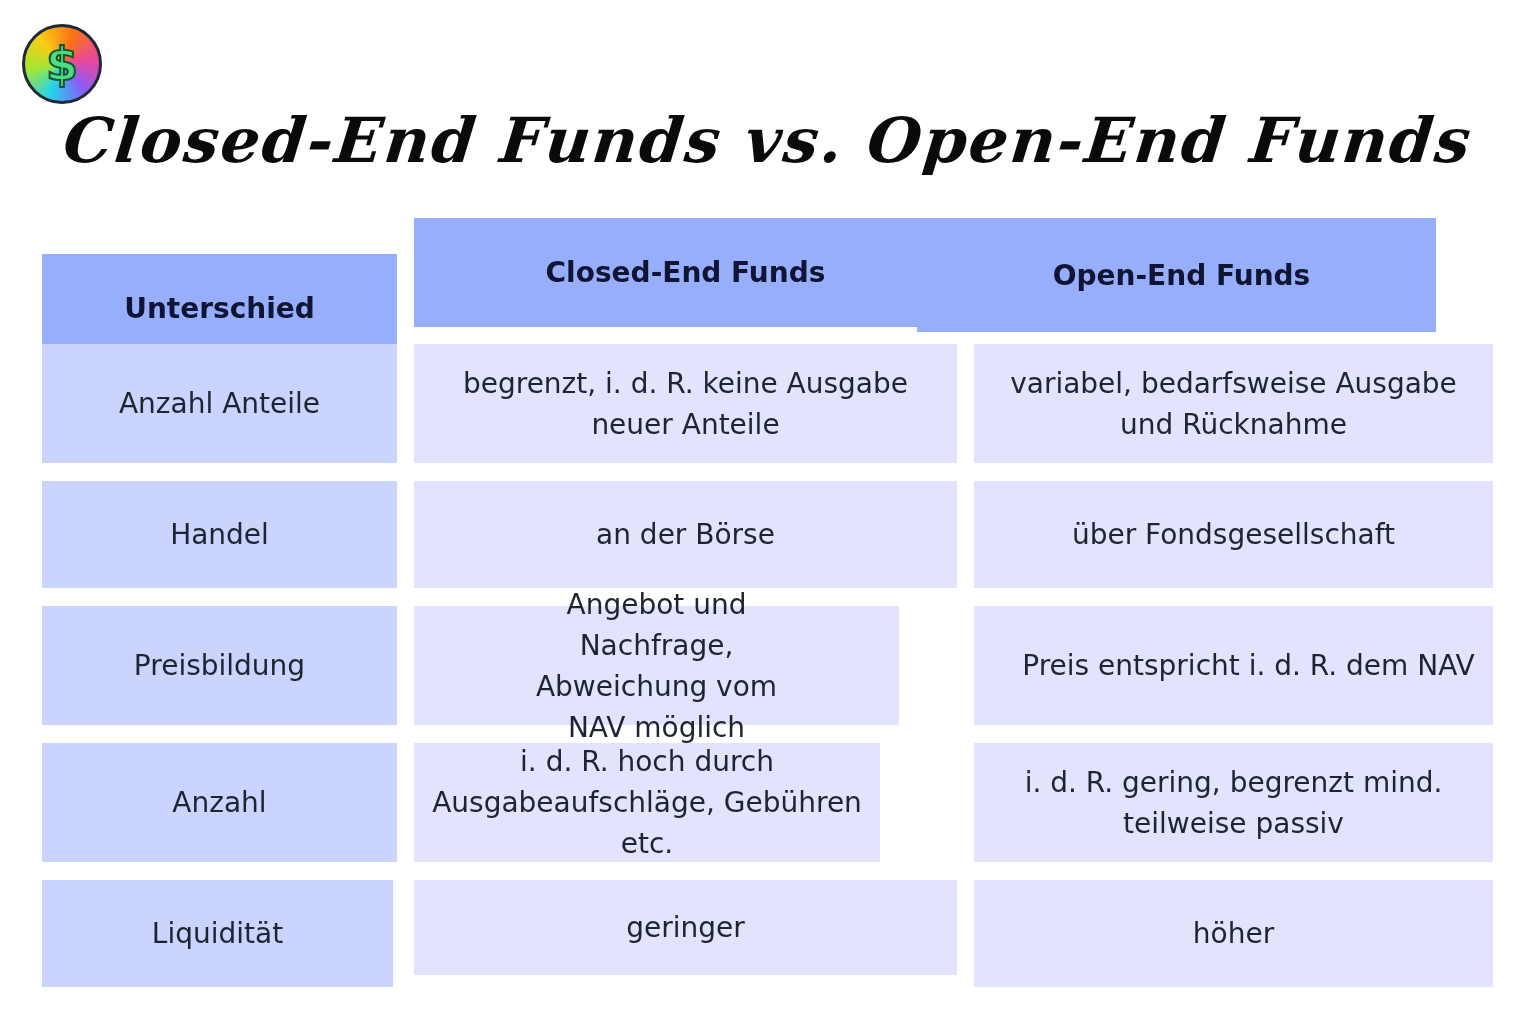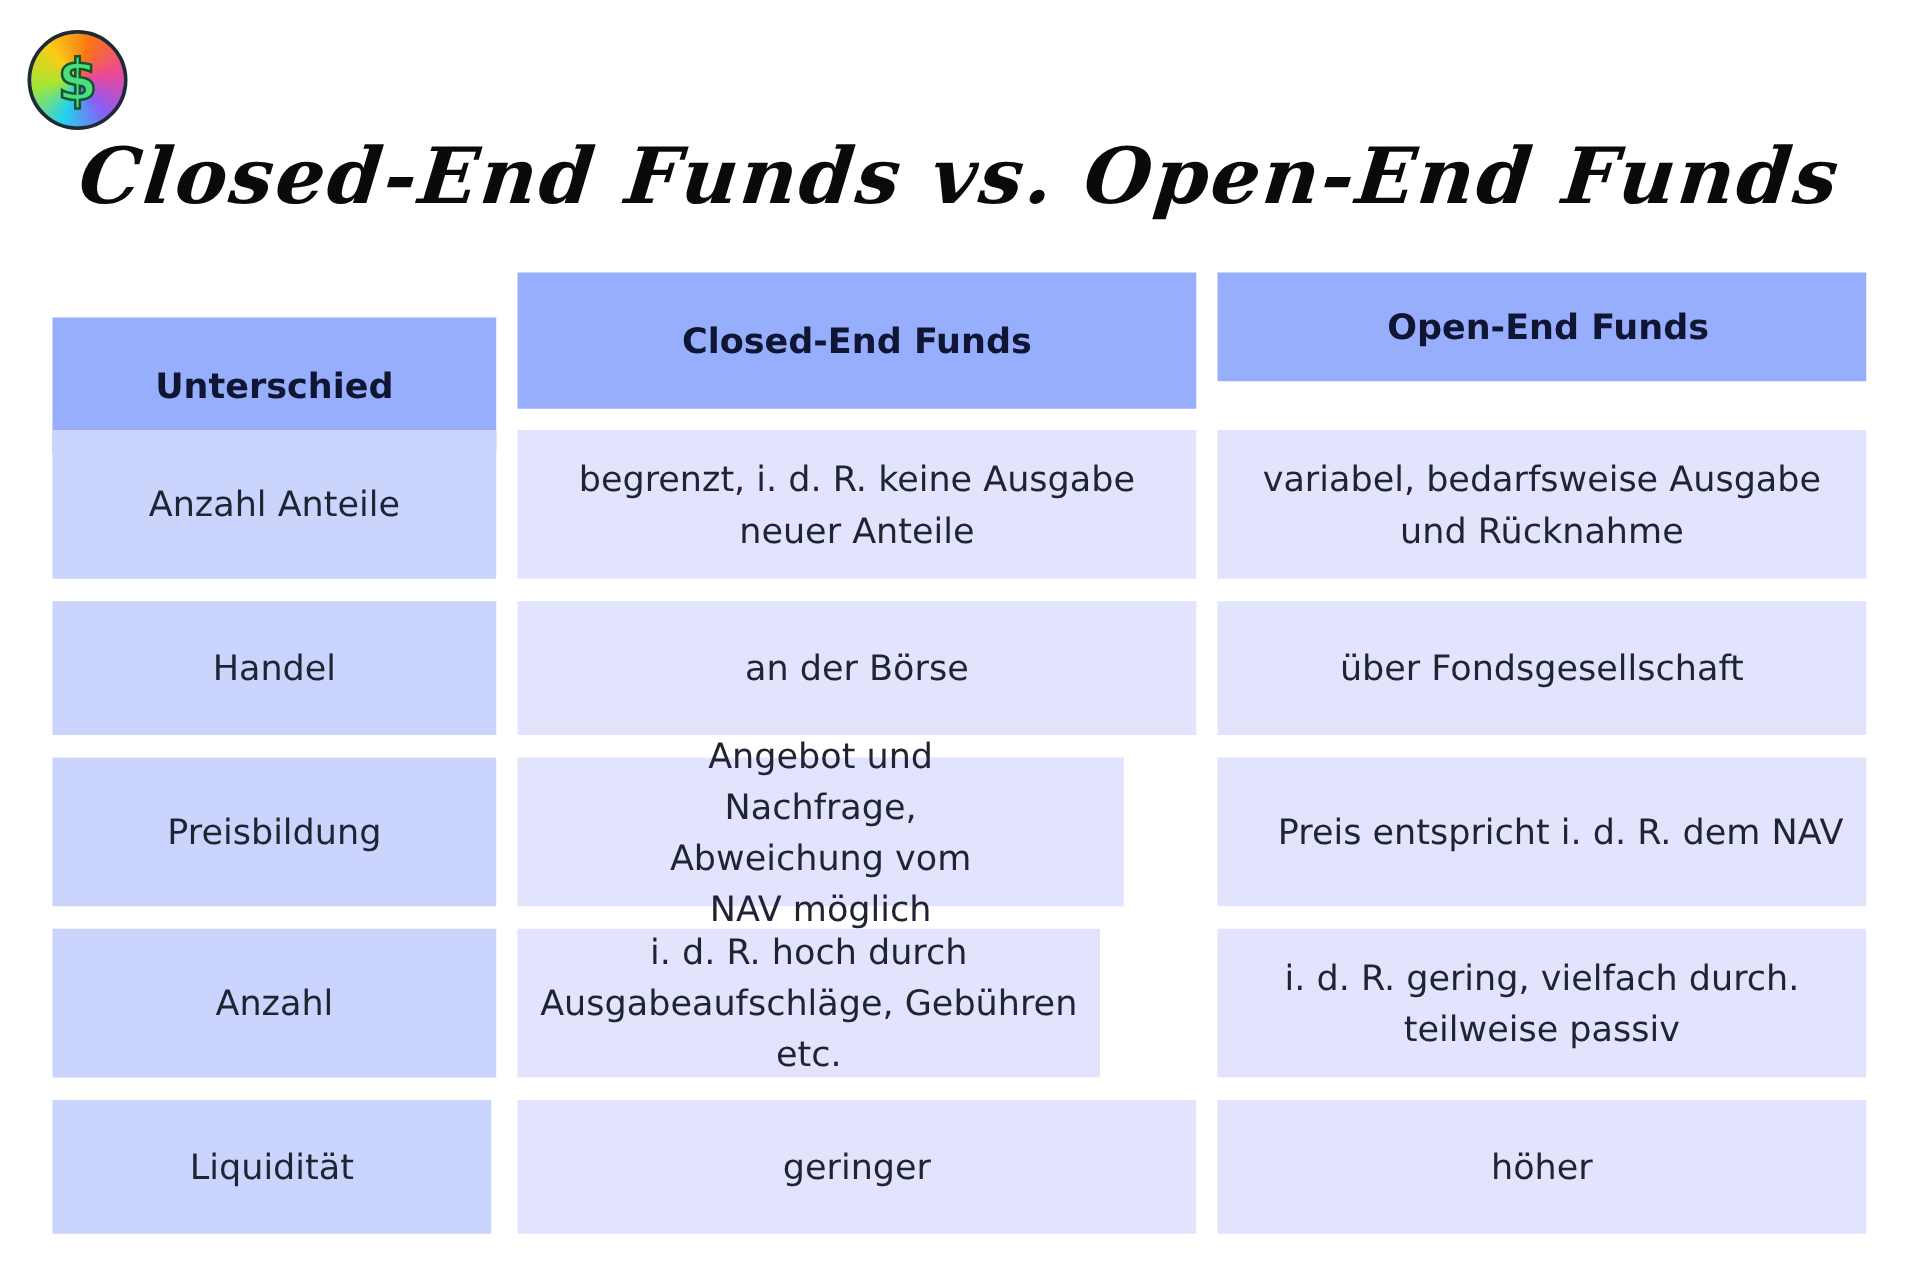--- a/index.html
+++ b/index.html
@@ -18,34 +18,34 @@
 <body>
 
 <div class="logo">
     <span>$</span>
   </div>
 <div class="title">Closed-End Funds vs. Open-End Funds</div>
 
 <div>
   <div class="cell hdr" style="left:42px;top:218px;width:355px;height:109px;margin-top:36px;">Unterschied</div>
   <div class="cell hdr" style="left:414px;top:218px;width:543px;height:109px;">Closed-End Funds</div>
-  <div class="cell hdr" style="left:974px;top:218px;width:519px;height:87px;padding-left:24px;">Open-End Funds</div>
+  <div class="cell hdr" style="left:917px;top:218px;width:519px;height:114px;padding-left:24px;">Open-End Funds</div>
 
   <div class="cell lab" style="left:42px;top:344px;width:355px;height:119px;">Anzahl Anteile</div>
   <div class="cell val" style="left:414px;top:344px;width:543px;height:119px;">begrenzt, i. d. R. keine Ausgabe neuer Anteile</div>
   <div class="cell val" style="left:974px;top:344px;width:519px;height:119px;">variabel, bedarfsweise Ausgabe und Rücknahme</div>
 
   <div class="cell lab" style="left:42px;top:481px;width:355px;height:107px;">Handel</div>
   <div class="cell val" style="left:414px;top:481px;width:543px;height:107px;">an der Börse</div>
   <div class="cell val" style="left:974px;top:481px;width:519px;height:107px;">über Fondsgesellschaft</div>
 
   <div class="cell lab" style="left:42px;top:606px;width:355px;height:119px;">Preisbildung</div>
   <div class="cell val" style="left:414px;top:606px;width:485px;height:119px;padding:0 90px;">Angebot und Nachfrage, Abweichung vom NAV möglich</div>
   <div class="cell val" style="left:974px;top:606px;width:519px;height:119px;padding-left:44px;">Preis entspricht i. d. R. dem NAV</div>
 
   <div class="cell lab" style="left:42px;top:743px;width:355px;height:119px;">Anzahl</div>
   <div class="cell val" style="left:414px;top:743px;width:466px;height:119px;">i. d. R. hoch durch Ausgabeaufschläge, Gebühren etc.</div>
-  <div class="cell val" style="left:974px;top:743px;width:519px;height:119px;padding:0 50px;">i. d. R. gering, vielfach durch. teilweise passiv</div>
+  <div class="cell val" style="left:974px;top:743px;width:519px;height:119px;padding:0 50px;">i. d. R. gering, begrenzt mind. teilweise passiv</div>
 
   <div class="cell lab" style="left:42px;top:880px;width:351px;height:107px;">Liquidität</div>
-  <div class="cell val" style="left:414px;top:880px;width:543px;height:107px;">geringer</div>
+  <div class="cell val" style="left:414px;top:880px;width:543px;height:95px;">geringer</div>
   <div class="cell val" style="left:974px;top:880px;width:519px;height:107px;">höher</div>
 </div>
 
 </body></html>

